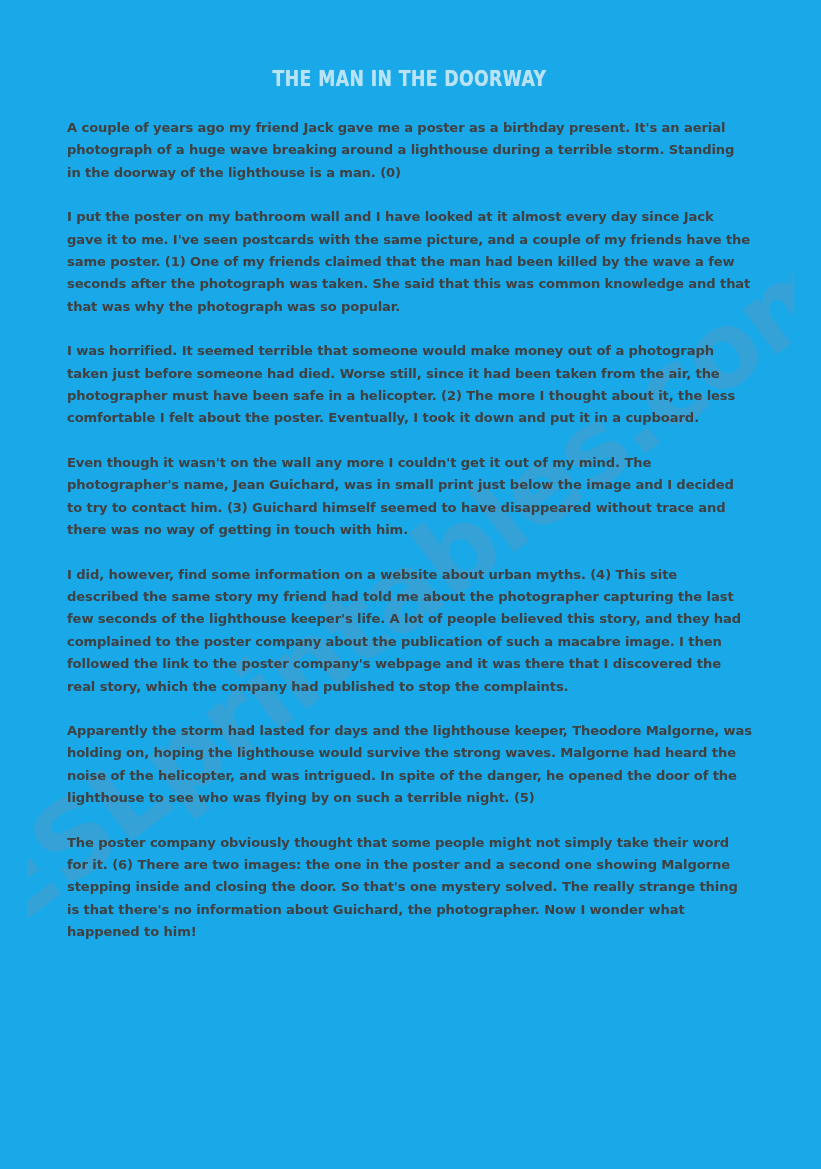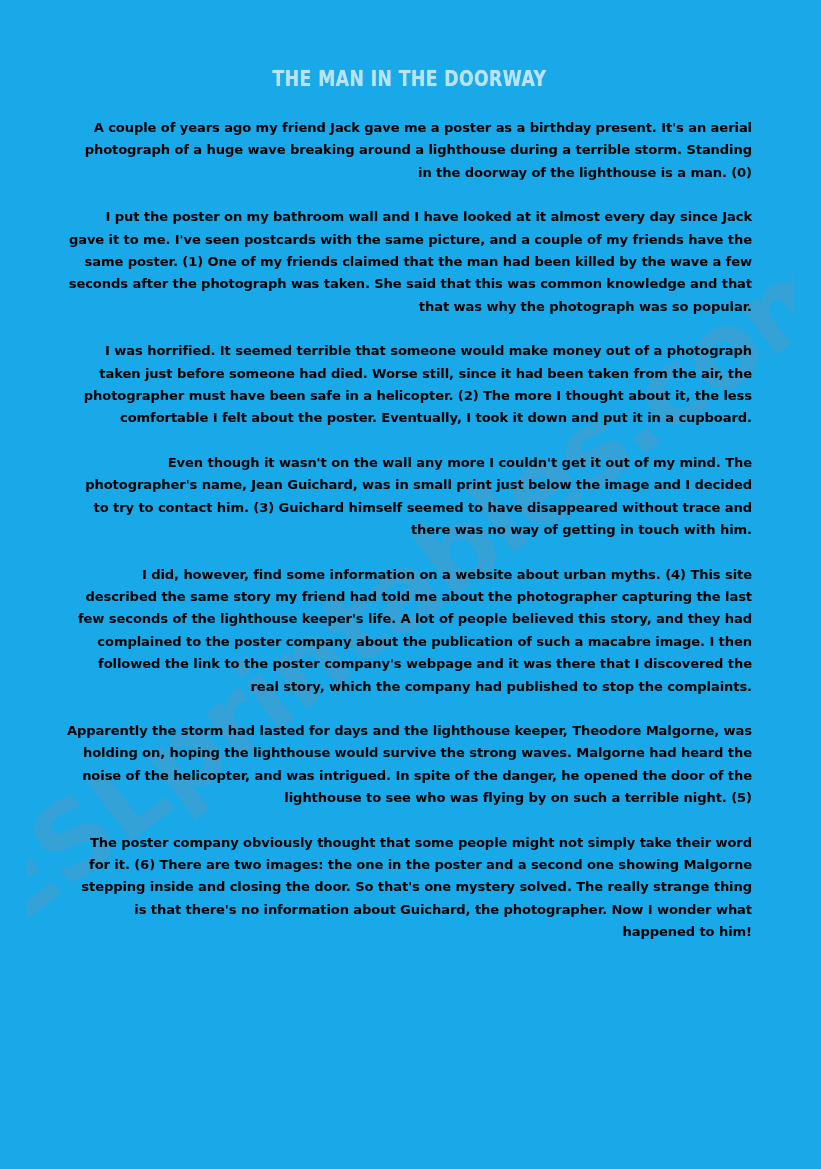--- a/index.html
+++ b/index.html
@@ -100,27 +100,27 @@
     font-size: 21px;
     letter-spacing: 0.5px;
     margin: 0 0 26px 0;
     text-transform: uppercase;
     transform: scaleX(0.82);
     transform-origin: center;
     text-shadow: 0 0 1px rgba(255,255,255,0.6);
   }
 
   .para {
-    color: #000000;
+    color: #404040;
     font-family: "DejaVu Sans", sans-serif;
     font-weight: bold;
     font-size: 13.1px;
     line-height: 22.4px;
     margin: 0 0 22px 0;
-    text-align: right;
+    text-align: left;
     letter-spacing: -0.1px;
   }
   .para:last-child { margin-bottom: 4px; }
 </style>
 </head>
 <body>
 
 <div id="worksheet">
 
   <div id="sun-frame">

